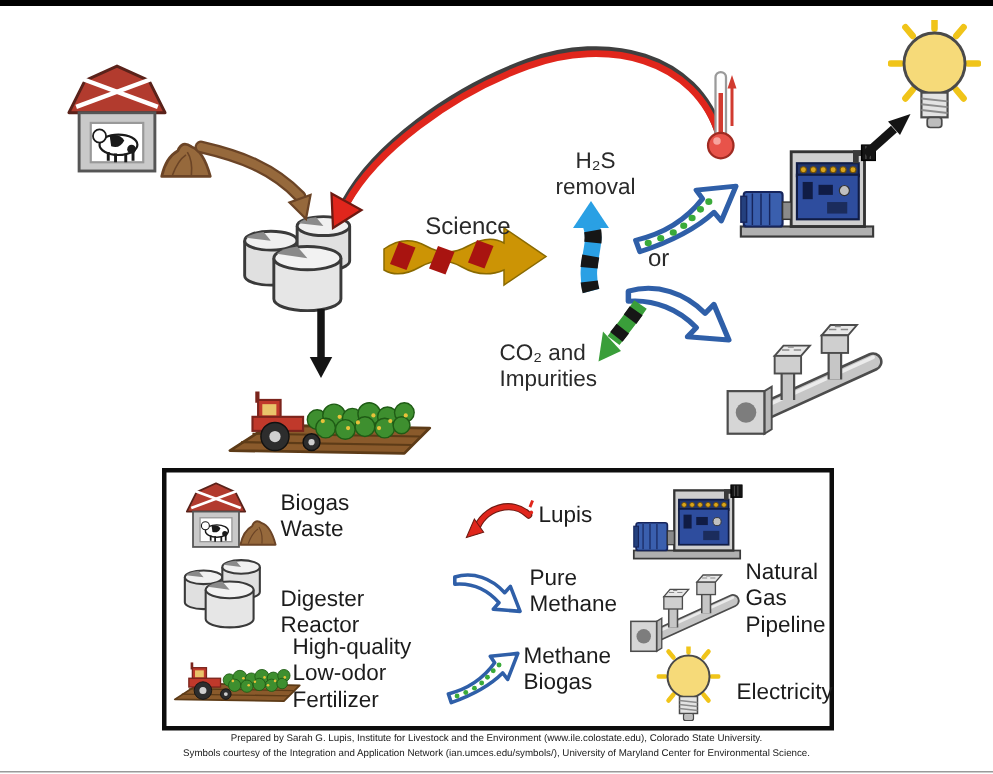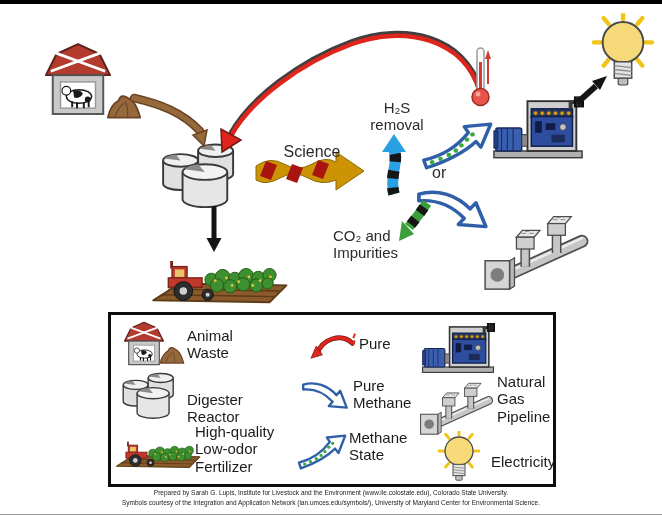--- a/index.html
+++ b/index.html
@@ -276,46 +276,46 @@
   <div class="lbl lbl-or">or</div>
 
   <div class="legend-box">
 
     <svg class="icon" style="left:12px;top:6px;width:42px;height:46px" viewBox="0 0 70 78">
         <use href="#sym-barn"></use>
       </svg>
     <svg class="icon" style="left:48px;top:28px;width:26px;height:22px" viewBox="0 0 40 32">
         <use href="#sym-pile"></use>
       </svg>
-    <div class="leg-lbl" style="left:76px;top:12px;width:60px">Animal Waste</div>
+    <div class="leg-lbl" style="left:76px;top:12px;width:60px">Biogas Waste</div>
 
     <svg class="icon" style="left:8px;top:56px;width:64px;height:50px" viewBox="0 0 92 72">
         <use href="#sym-digester"></use>
       </svg>
     <div class="leg-lbl" style="left:76px;top:76px;width:66px">Digester Reactor</div>
 
     <svg class="icon" style="left:2px;top:112px;width:88px;height:48px" viewBox="0 0 150 64">
         <use href="#sym-field"></use>
       </svg>
     <div class="leg-lbl" style="left:84px;top:108px;width:94px">High-quality Low-odor Fertilizer</div>
 
     <svg class="icon" style="left:196px;top:16px;width:52px;height:30px" viewBox="0 0 56 34">
         <use href="#sym-heat-arrow"></use>
       </svg>
-    <div class="leg-lbl" style="left:248px;top:20px">Pure</div>
+    <div class="leg-lbl" style="left:248px;top:20px">Lupis</div>
 
     <svg class="icon" style="left:190px;top:64px;width:50px;height:38px" viewBox="0 0 52 40">
         <use href="#sym-pure-methane"></use>
       </svg>
     <div class="leg-lbl" style="left:242px;top:62px;width:70px">Pure Methane</div>
 
     <svg class="icon" style="left:186px;top:116px;width:54px;height:42px" viewBox="0 0 56 42">
         <use href="#sym-methane-biogas"></use>
       </svg>
-    <div class="leg-lbl" style="left:238px;top:114px;width:70px">Methane State</div>
+    <div class="leg-lbl" style="left:238px;top:114px;width:70px">Methane Biogas</div>
 
     <svg class="icon" style="left:310px;top:8px;width:74px;height:51px" viewBox="0 0 96 66">
         <use href="#sym-generator"></use>
       </svg>
 
     <svg class="icon" style="left:306px;top:58px;width:80px;height:66px" viewBox="0 0 112 96">
         <use href="#sym-pipeline"></use>
       </svg>
     <div class="leg-lbl" style="left:386px;top:58px;width:66px">Natural Gas Pipeline</div>
 

